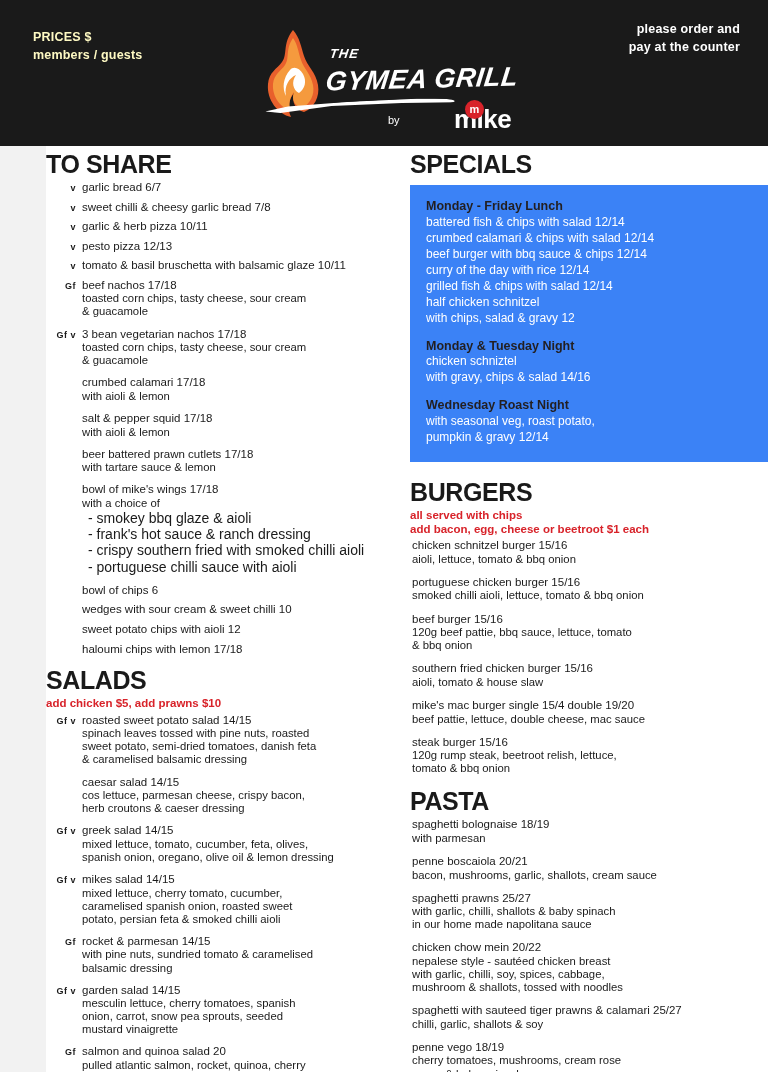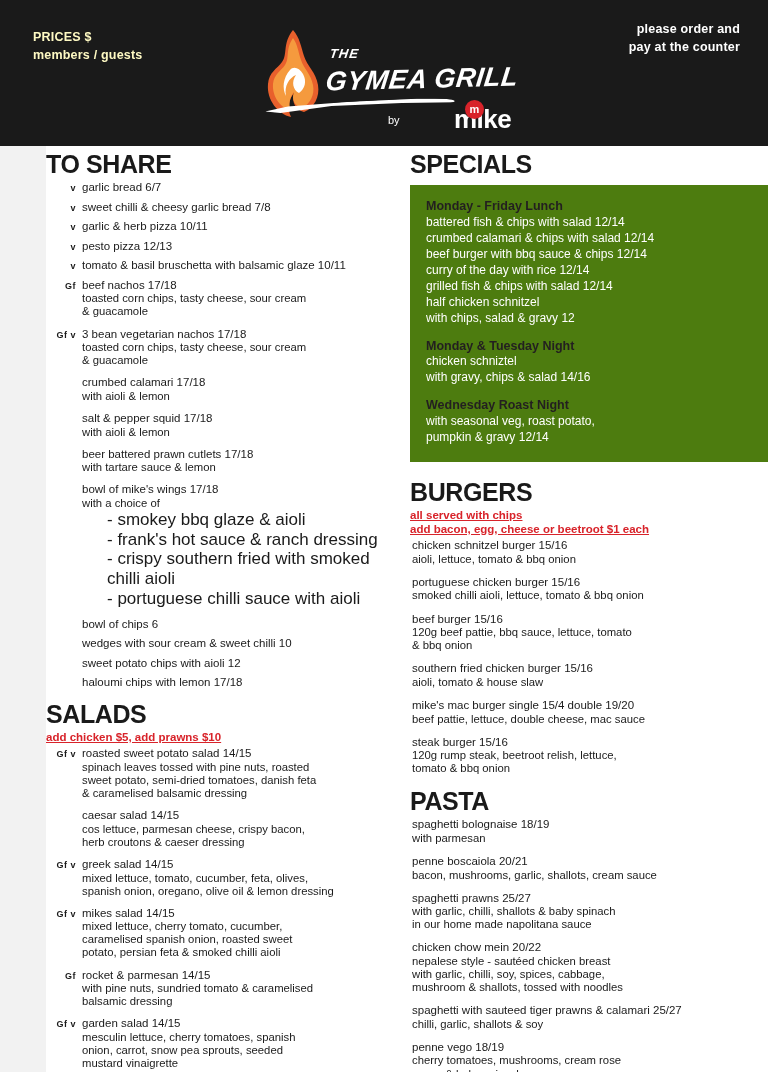--- a/index.html
+++ b/index.html
@@ -141,21 +141,20 @@
     letter-spacing: -0.4px;
     color: #1a1a1a;
     margin-bottom: 2px;
   }
   .section-sub {
     color: #d8232a;
     font-size: 11.5px;
     font-weight: bold;
     margin-bottom: 3px;
     line-height: 1.18;
-    text-decoration: underline;
   }
 
   
   .item {
     display: flex;
     align-items: flex-start;
     margin-bottom: 9px;
   }
   .item.tight { margin-bottom: 6px; }
   .diet {
@@ -176,35 +175,34 @@
     font-weight: 500;
     color: #1a1a1a;
     line-height: 1.18;
   }
   .desc {
     font-size: 11.3px;
     color: #1a1a1a;
     line-height: 1.16;
   }
   .choices {
-    font-size: 17px;
+    font-size: 14px;
     color: #1a1a1a;
     line-height: 1.16;
     padding-left: 6px;
-    margin-left: 19px;
   }
 
   
   .col-right .item { margin-bottom: 10px; }
   .col-right .body { padding-left: 2px; }
 
   
   .specials-box {
     position: relative;
-    background: #4d7c0f;
+    background: #3b82f6;
     margin-top: 6px;
     padding: 13px 16px 16px 16px;
     width: 358px;
   }
   .sp-day {
     color: #231f20;
     font-size: 12.5px;
     font-weight: bold;
     line-height: 1.35;
   }

